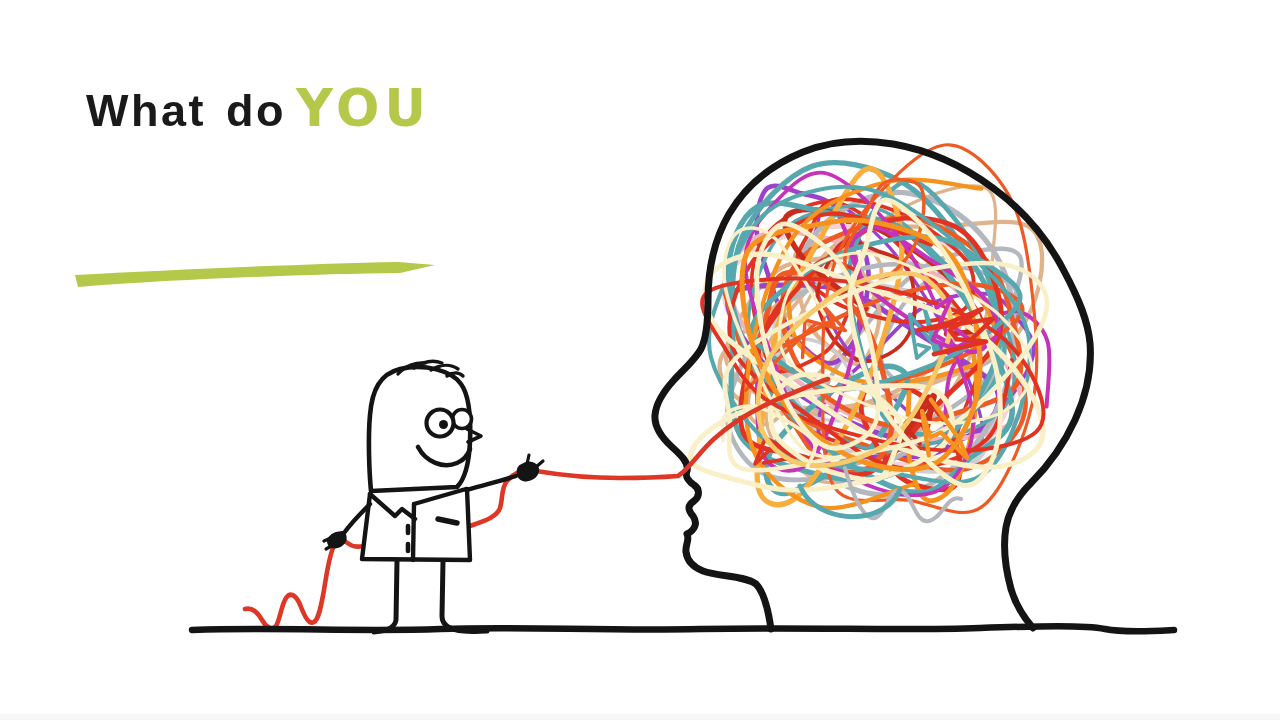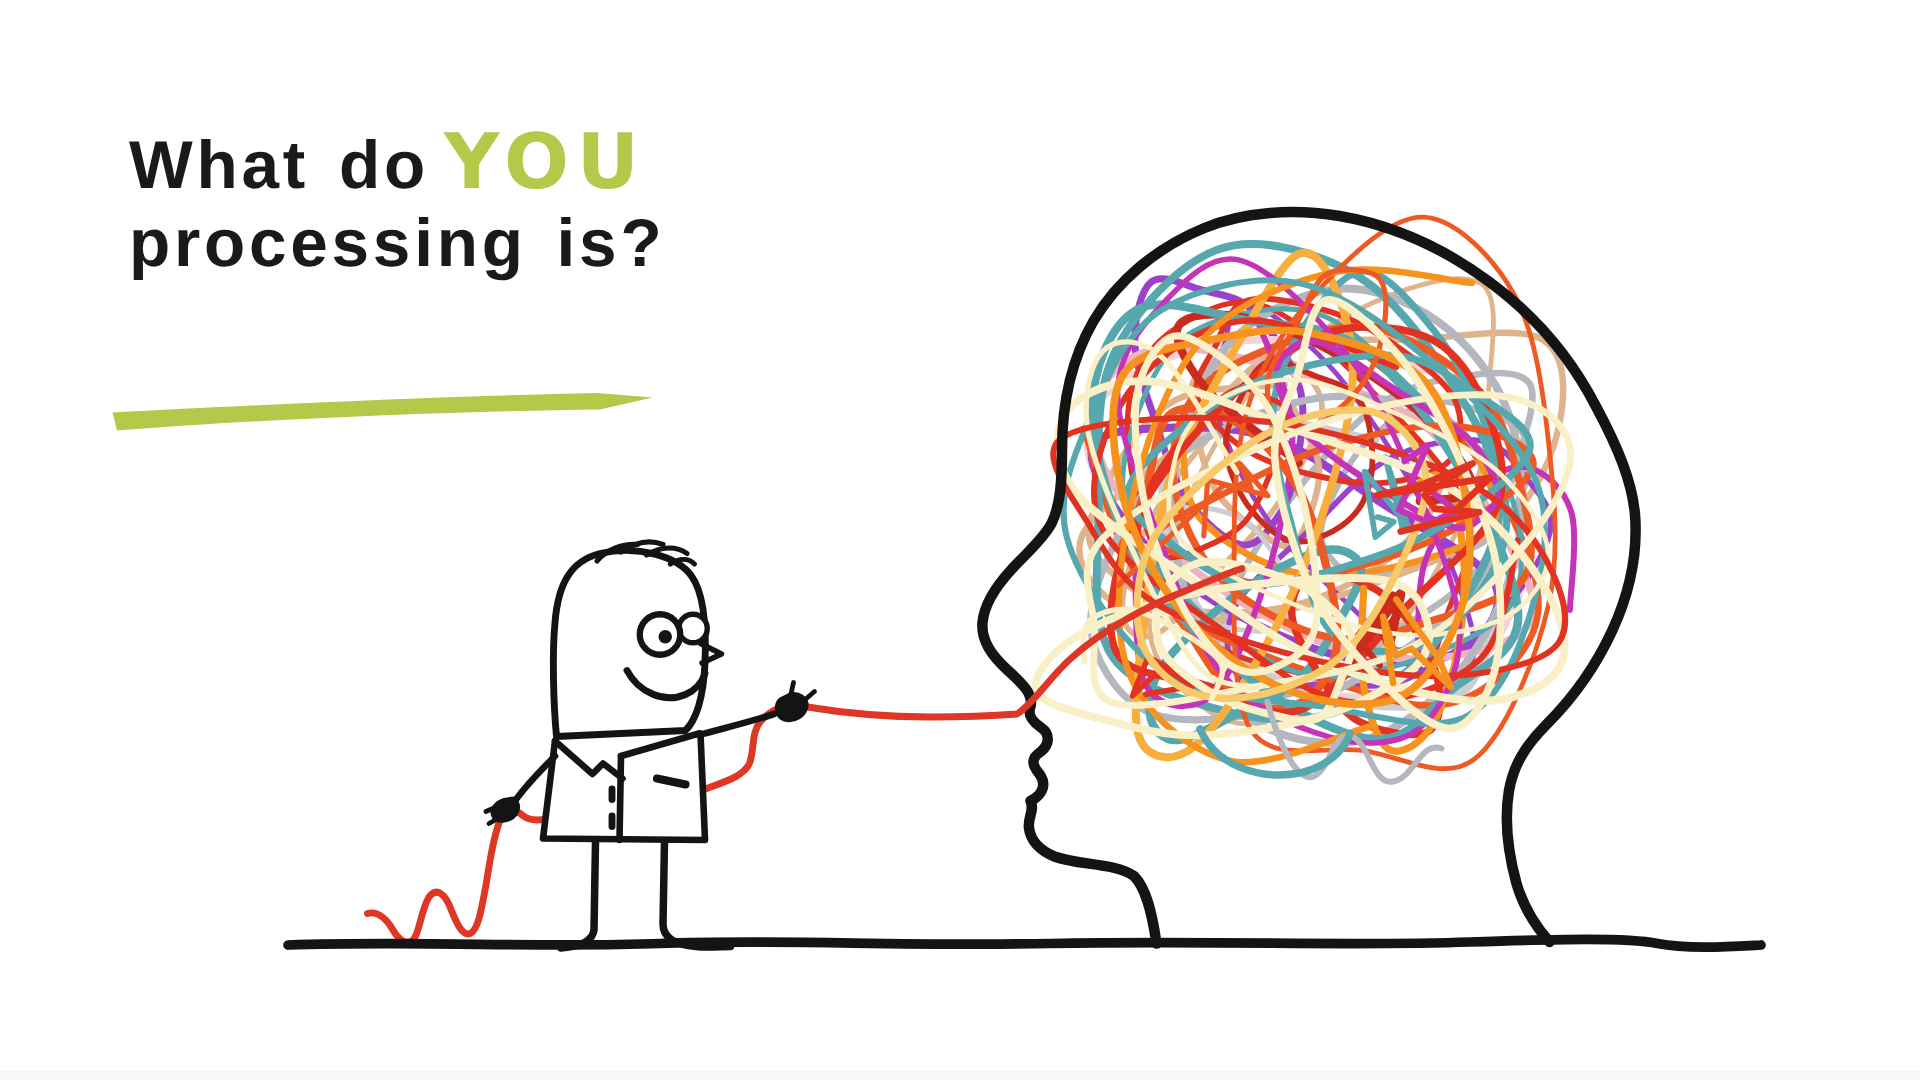--- a/index.html
+++ b/index.html
@@ -143,17 +143,16 @@
     </g>
 
     <path d="M192,630 C280,627 360,632 440,629 C520,626 600,631 700,629 C820,627 900,631 980,628
              C1040,626 1085,625 1105,629 C1125,633 1155,631 1174,630" fill="none" stroke="#141414" stroke-width="6.5" stroke-linecap="round"></path>
 
     <path d="M75,275 C170,270 300,264 398,262 L435,265 L400,273 C310,274 180,279 78,287 Z" fill="#B4C84A" stroke="none"></path>
   </svg>
 
   <div class="title">
     <div class="line"><span>What do</span><span class="accent" style="color: rgb(181, 200, 74);">YOU</span></div>
-    <div class="line">processing is?</div>
   </div>
 
   <div class="bottom-strip"></div>
 </div>
 
 </body></html>

